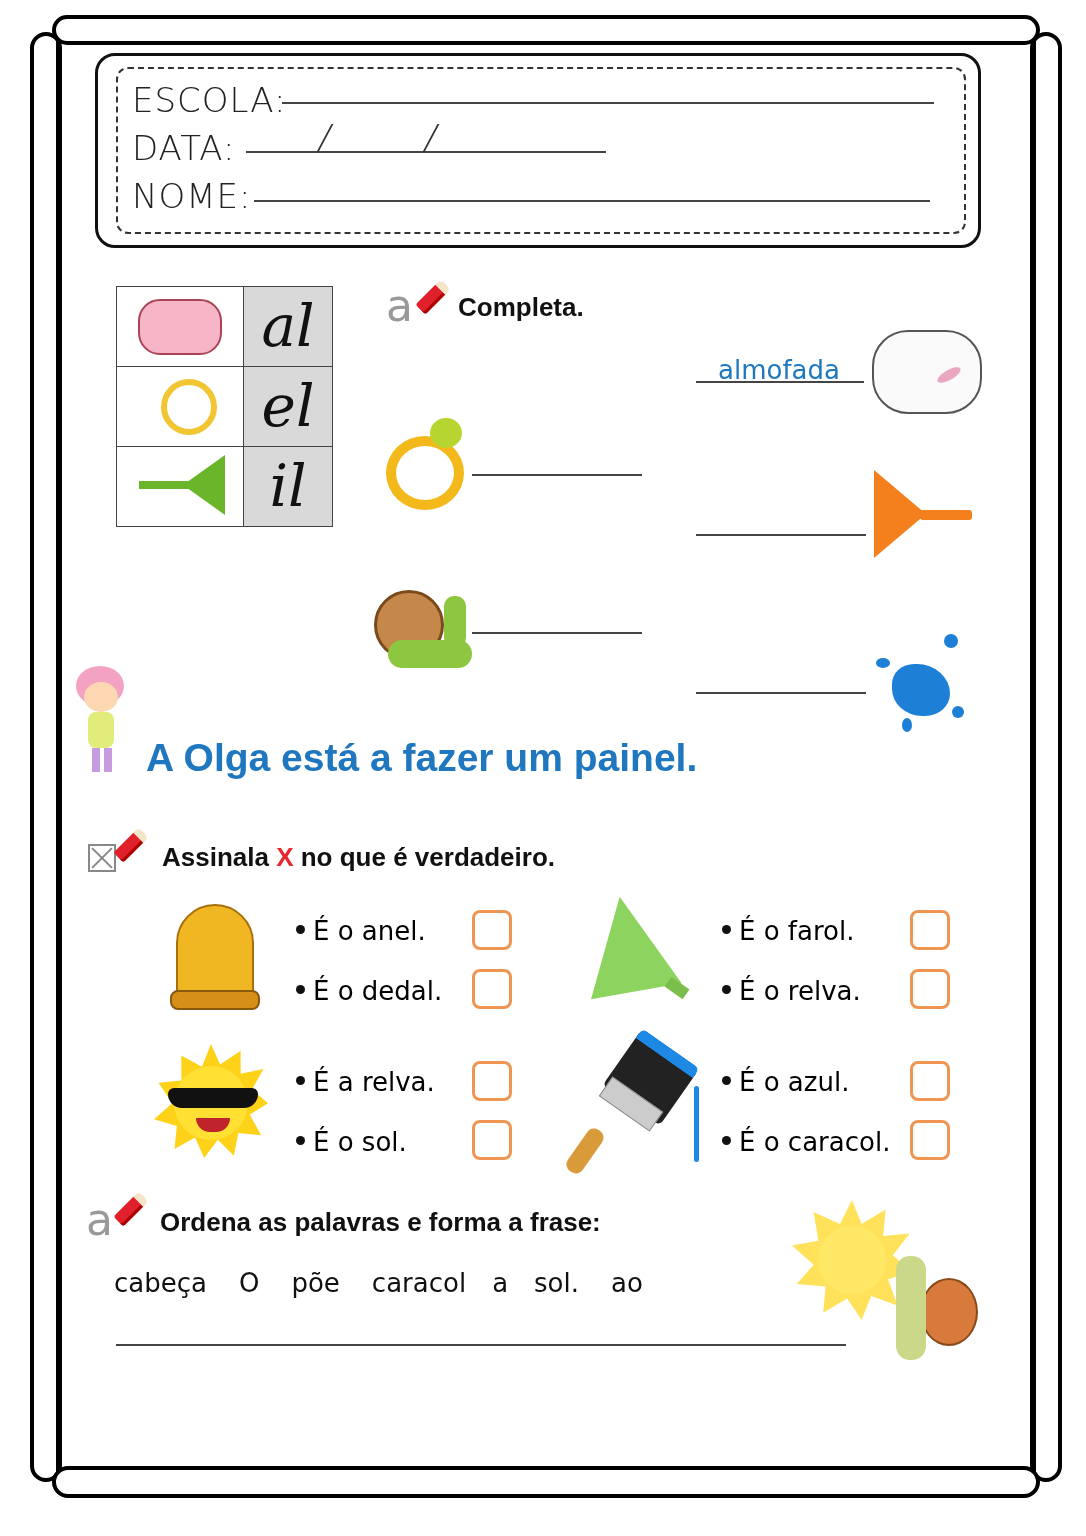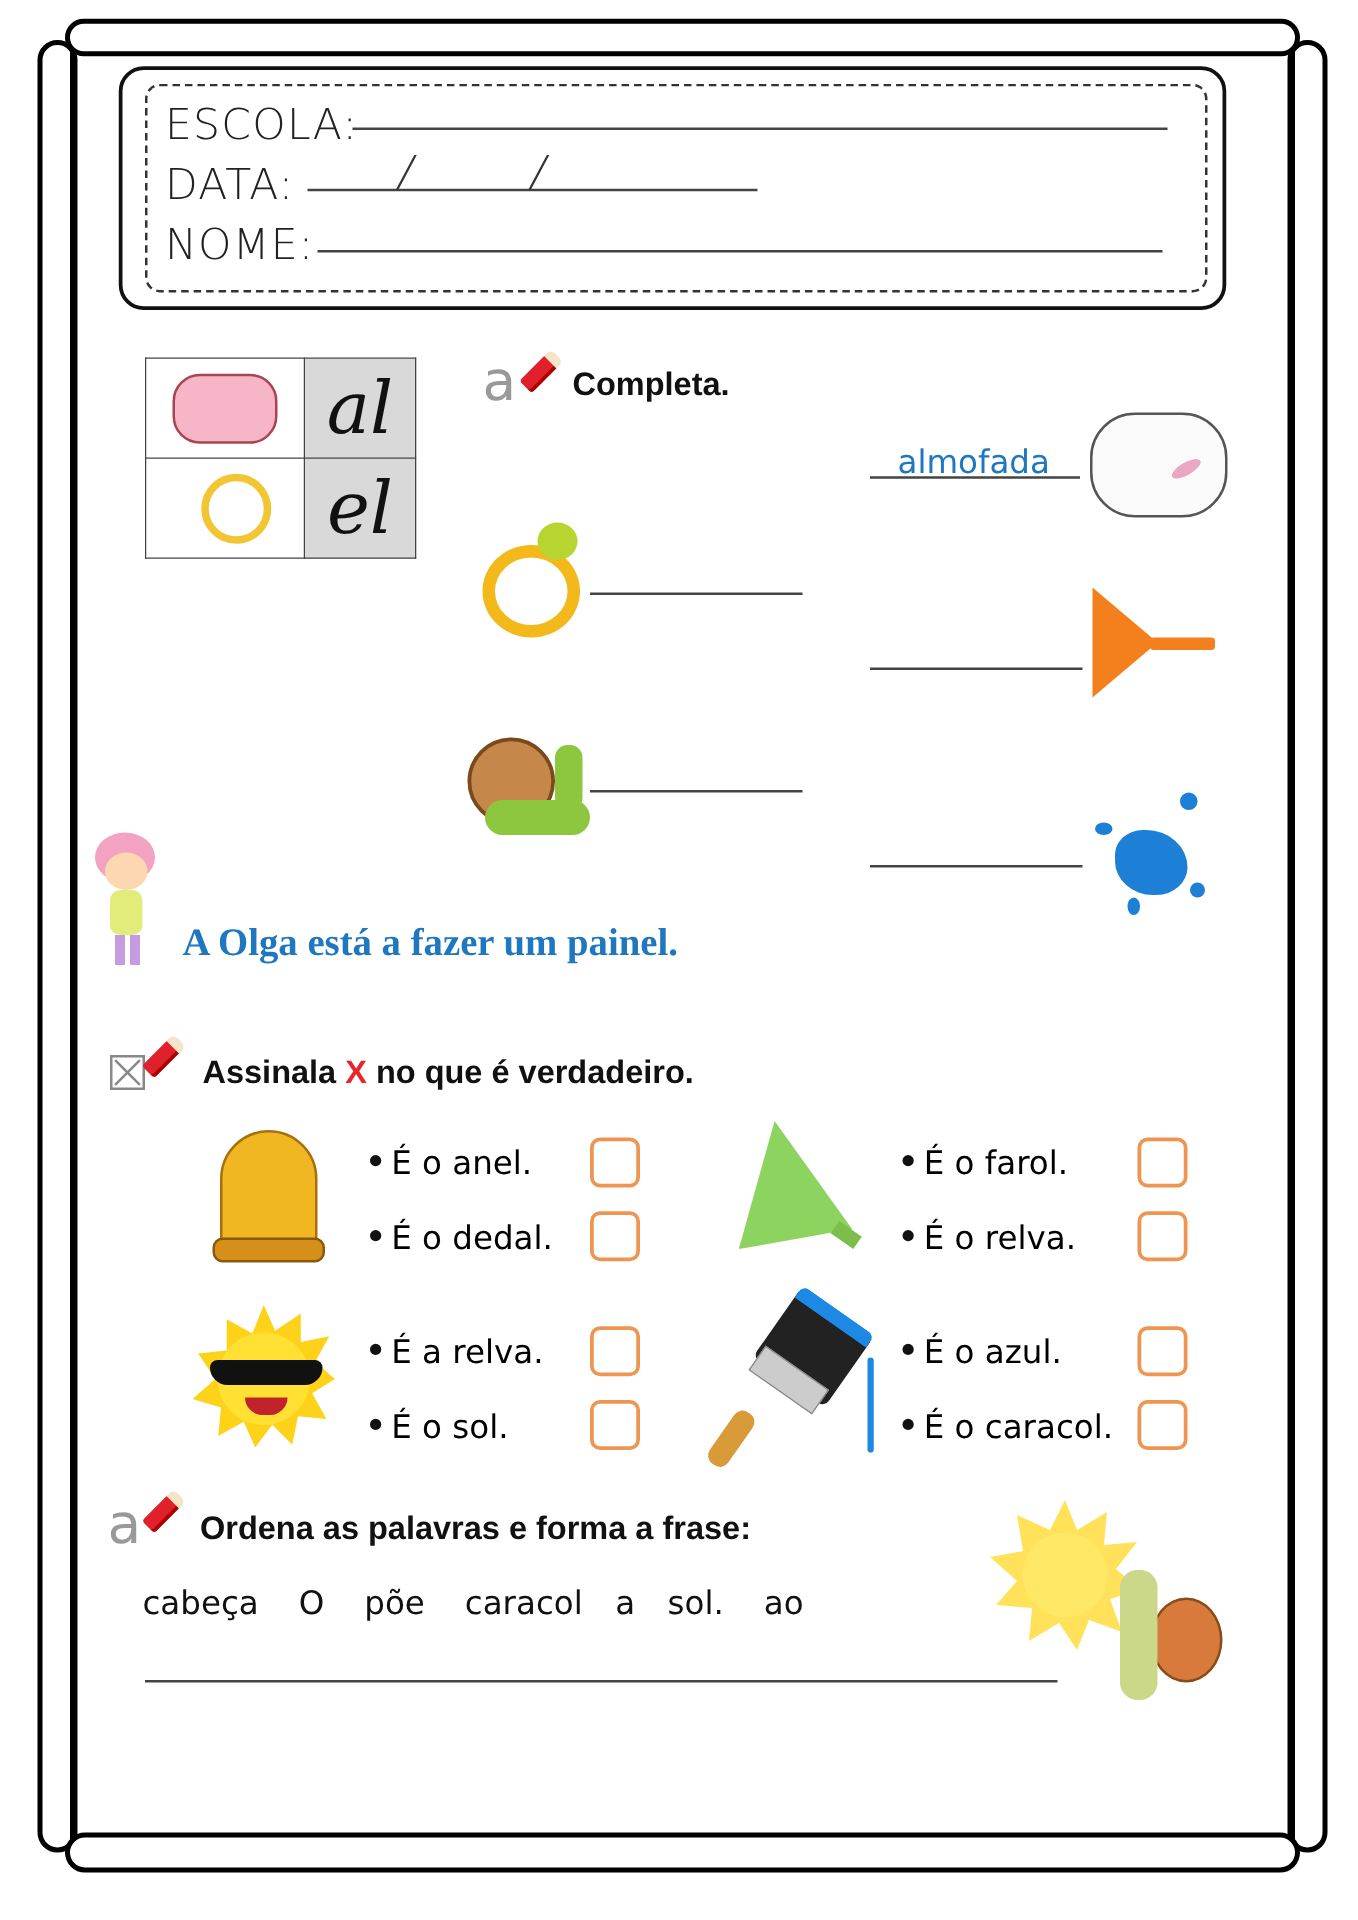--- a/index.html
+++ b/index.html
@@ -59,20 +59,29 @@
       <div style="margin:auto;width:80px;height:52px;background:#f6b6c8;border:2px solid #a45;border-radius:22px;"></div>
     </td>
     <td class="syl">al</td>
   </tr>
   <tr>
     <td class="pic">
       <div style="margin:auto;margin-left:44px;width:56px;height:56px;border:6px solid #f1c632;border-radius:50%;box-sizing:border-box;"></div>
     </td>
     <td class="syl">el</td>
   </tr>
+  <tr>
+    <td class="pic">
+      <div style="position:relative;width:126px;height:79px;">
+        <div style="position:absolute;left:22px;top:34px;width:50px;height:8px;background:#6ab52a;"></div>
+        <div style="position:absolute;left:66px;top:8px;width:0;height:0;border-top:30px solid transparent;border-bottom:30px solid transparent;border-right:42px solid #6ab52a;"></div>
+      </div>
+    </td>
+    <td class="syl">il</td>
+  </tr>
 </tbody>
   </table>
 
 <div class="ico-a" style="left:386px;top:284px;">a</div>
 <div class="pencil" style="left:424px;top:284px;"></div>
 <div class="heading" style="left:458px;top:292px;">Completa.</div>
 
 <div class="abs blue" style="left:718px;top:355px;font-family:'DejaVu Sans',sans-serif;font-size:26px;">almofada</div>
 <div class="wline" style="left:696px;top:381px;width:168px;"></div>
 <div class="pic-shape" style="left:872px;top:330px;width:106px;height:80px;background:#fafafa;border:2px solid #555;border-radius:36px;">
@@ -103,21 +112,21 @@
   <div style="position:absolute;left:28px;top:72px;width:10px;height:14px;background:#1e7fd6;border-radius:50%;"></div>
 </div>
 
 <div class="pic-shape" style="left:72px;top:666px;width:70px;height:110px;">
   <div style="position:absolute;left:4px;top:0;width:48px;height:40px;background:#f3a3c1;border-radius:50%;"></div>
   <div style="position:absolute;left:12px;top:16px;width:34px;height:30px;background:#fcd7b1;border-radius:50%;"></div>
   <div style="position:absolute;left:16px;top:46px;width:26px;height:36px;background:#e2ec7a;border-radius:8px;"></div>
   <div style="position:absolute;left:20px;top:82px;width:8px;height:24px;background:#c69be0;"></div>
   <div style="position:absolute;left:32px;top:82px;width:8px;height:24px;background:#c69be0;"></div>
 </div>
-<div class="abs blue" style="left:146px;top:736px;font-family:Liberation Serif, serif;font-weight:bold;font-size:31px;">A Olga está a fazer um painel.</div>
+<div class="abs blue" style="left:146px;top:736px;font-family:Liberation Sans, sans-serif;font-weight:bold;font-size:39px;">A Olga está a fazer um painel.</div>
 
 <div class="pic-shape" style="left:88px;top:844px;width:28px;height:28px;border:2px solid #888;box-sizing:border-box;">
   <div style="position:absolute;left:-2px;top:11px;width:28px;height:2px;background:#888;transform:rotate(45deg);"></div>
   <div style="position:absolute;left:-2px;top:11px;width:28px;height:2px;background:#888;transform:rotate(-45deg);"></div>
 </div>
 <div class="pencil" style="left:122px;top:832px;"></div>
 <div class="heading" style="left:162px;top:842px;">
   <span>Assinala </span><span style="color:#e8262d;">X</span><span> no que é verdadeiro.</span>
 </div>
 

